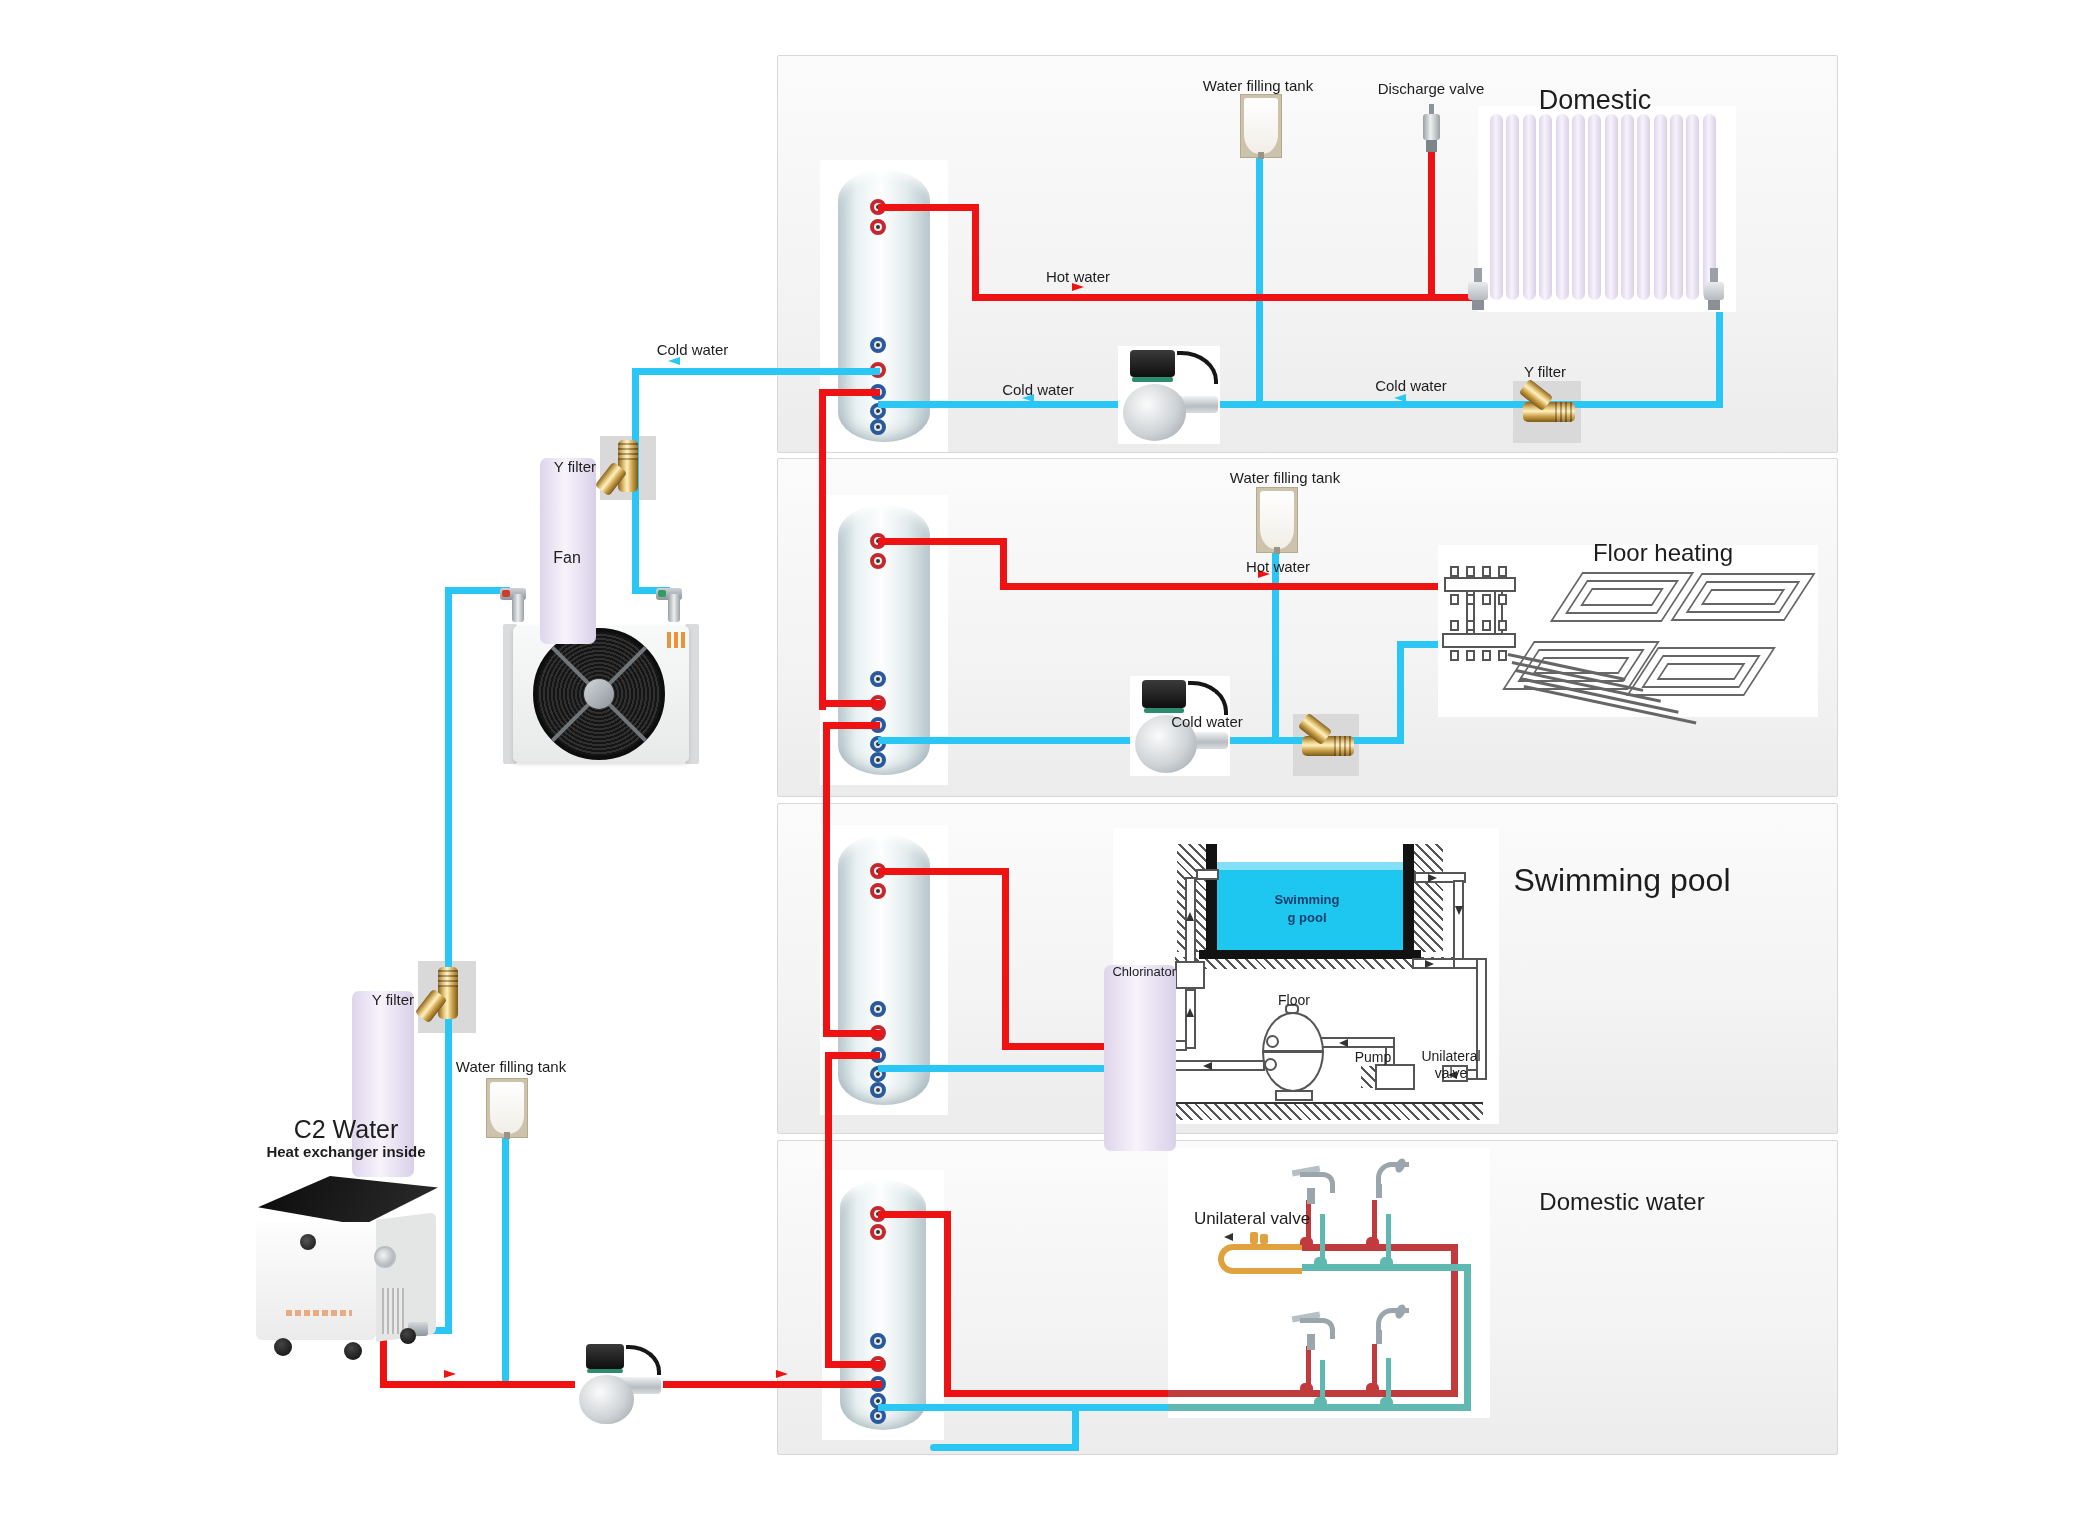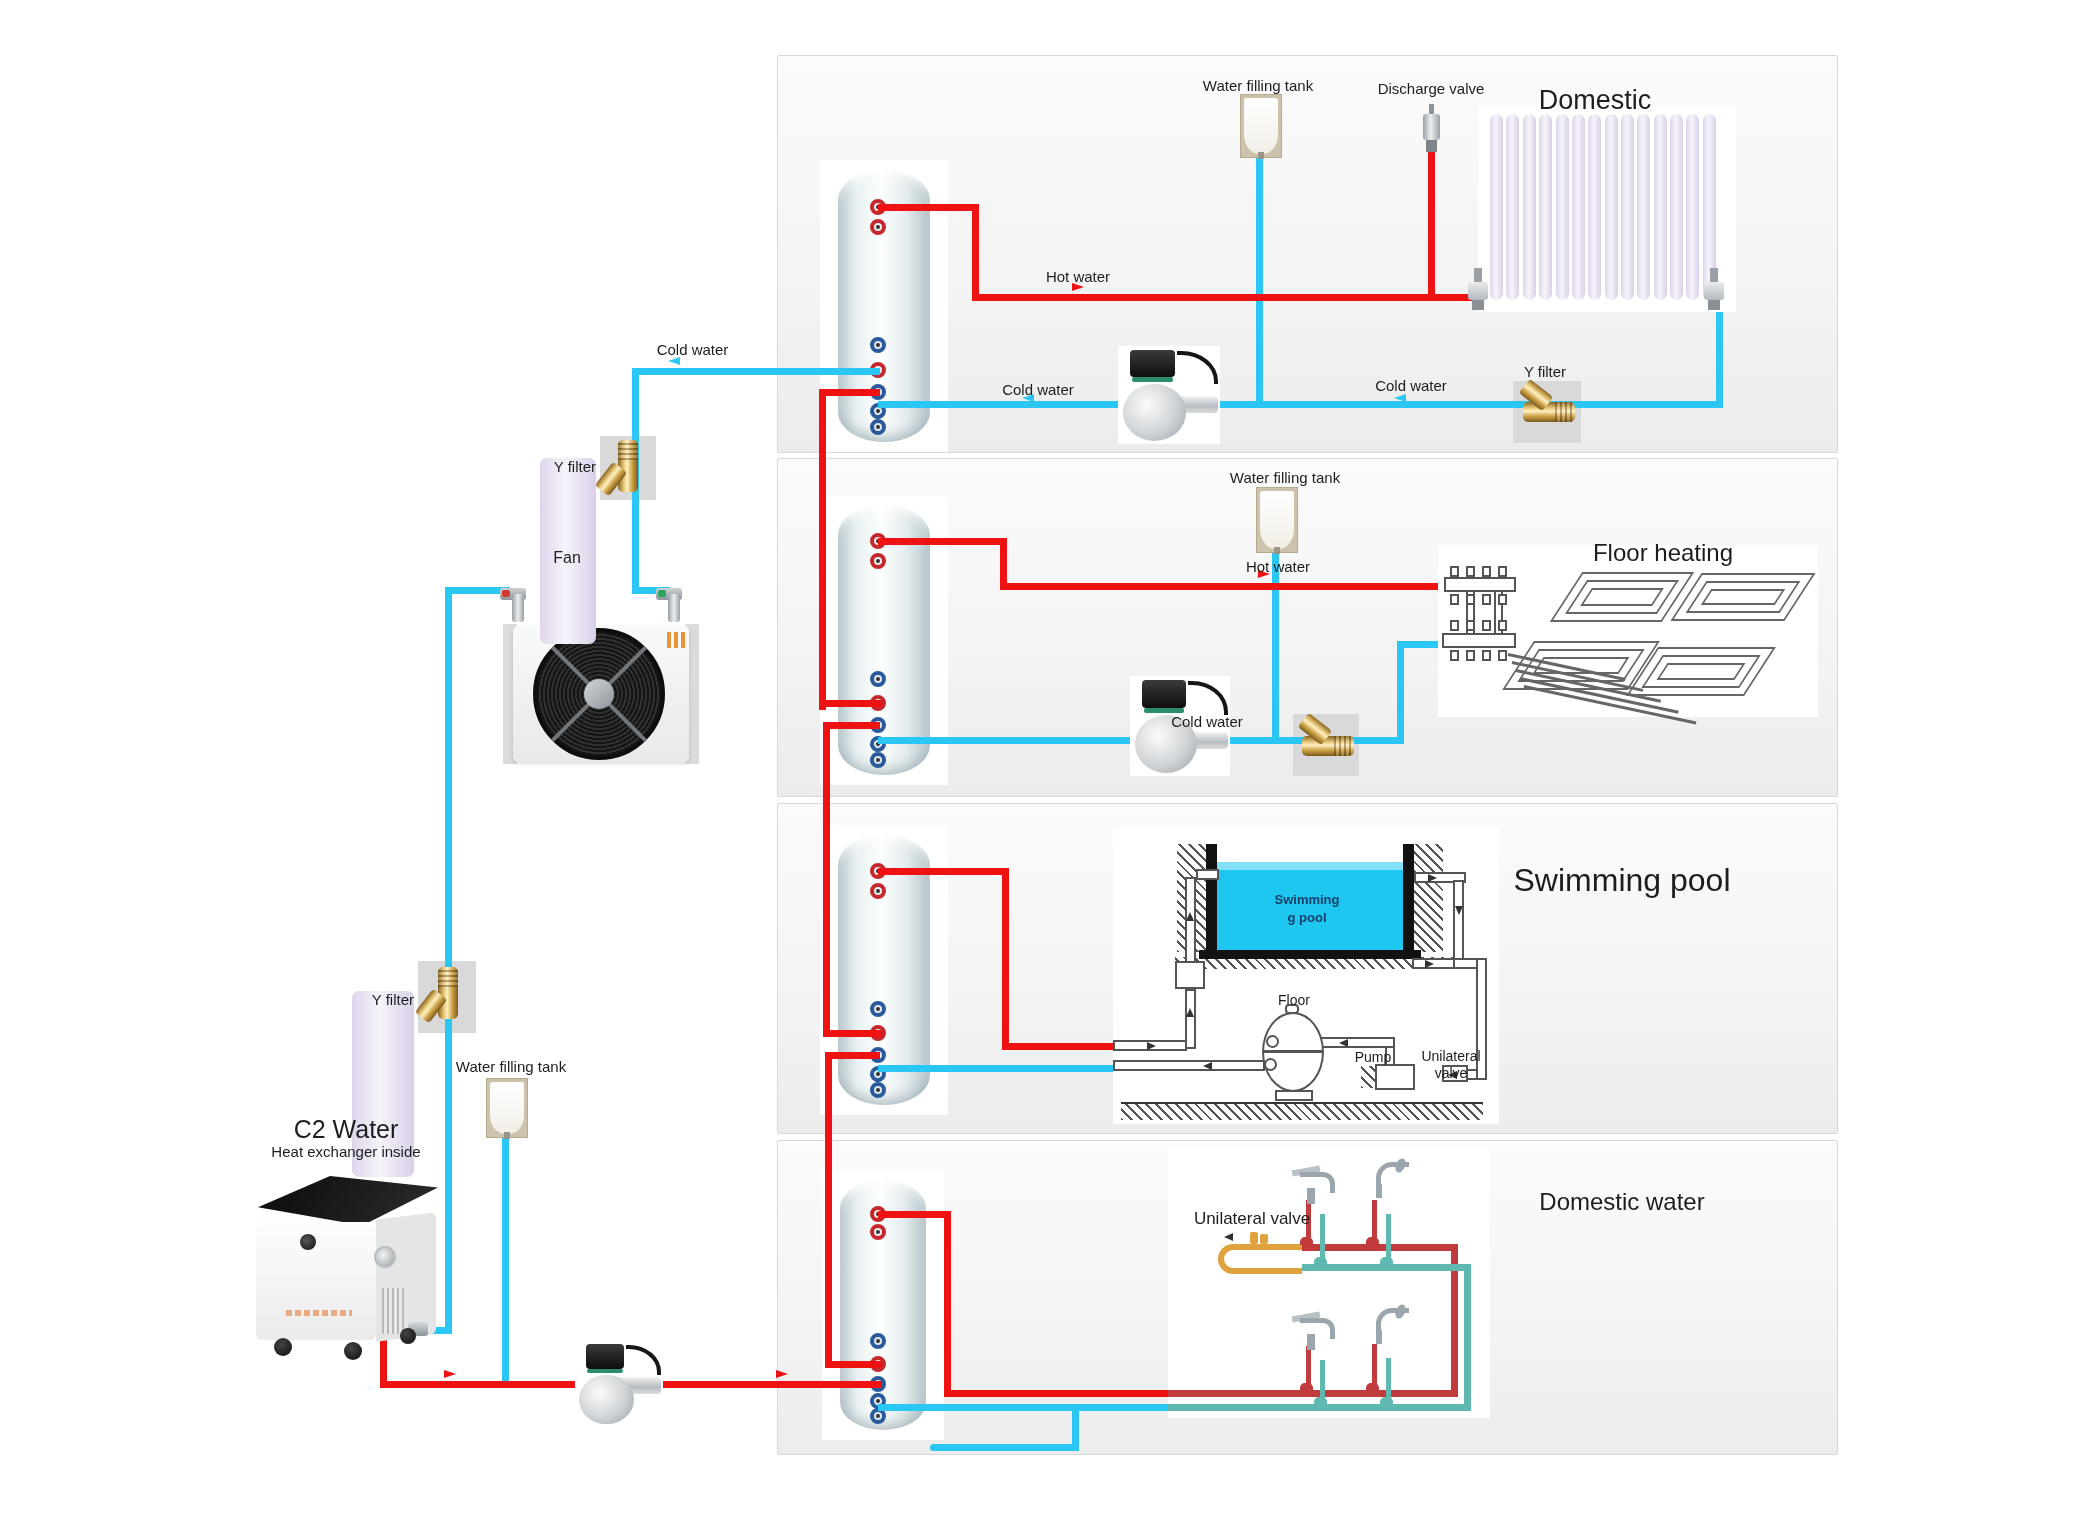--- a/index.html
+++ b/index.html
@@ -513,38 +513,39 @@
         <div class="bs"></div>
       </div>
   </div>
 
   <div class="lbl" style="left:640px;top:341px;width:105px;font-size:15px">Cold water</div>
   <div class="lbl rt" style="left:540px;top:458px;width:56px;font-size:15px">Y filter</div>
   <div class="lbl" style="left:517px;top:549px;width:100px;font-size:16px">Fan</div>
   <div class="lbl rt" style="left:352px;top:991px;width:62px;font-size:15px">Y filter</div>
   <div class="lbl" style="left:422px;top:1058px;width:178px;font-size:15px">Water filling tank</div>
   <div class="lbl" style="left:256px;top:1115px;width:180px;font-size:25px">C2 Water</div>
-  <div class="lbl" style="left:248px;top:1143px;width:196px;font-size:15px;font-weight:400">Heat exchanger inside</div>
+  <div class="lbl" style="left:248px;top:1143px;width:196px;font-size:15px;font-weight:700">Heat exchanger inside</div>
 
   <div class="lbl" style="left:1172px;top:77px;width:172px;font-size:15px">Water filling tank</div>
   <div class="lbl" style="left:1358px;top:80px;width:146px;font-size:15px">Discharge valve</div>
   <div class="lbl" style="left:1506px;top:85px;width:178px;font-size:27px">Domestic</div>
   <div class="lbl" style="left:1030px;top:268px;width:96px;font-size:15px">Hot water</div>
   <div class="lbl" style="left:988px;top:381px;width:100px;font-size:15px">Cold water</div>
   <div class="lbl" style="left:1362px;top:377px;width:98px;font-size:15px">Cold water</div>
   <div class="lbl" style="left:1496px;top:363px;width:98px;font-size:15px">Y filter</div>
 
   <div class="lbl" style="left:1199px;top:469px;width:172px;font-size:15px">Water filling tank</div>
   <div class="lbl" style="left:1556px;top:539px;width:214px;font-size:24px">Floor heating</div>
   <div class="lbl" style="left:1230px;top:558px;width:96px;font-size:15px">Hot water</div>
   <div class="lbl" style="left:1158px;top:713px;width:98px;font-size:15px">Cold water</div>
 
   <div class="lbl" style="left:1508px;top:862px;width:228px;font-size:32px">Swimming pool</div>
   <div class="lbl" style="left:1256px;top:893px;width:102px;font-size:13px;font-weight:700;color:#16406b">Swimming</div>
   <div class="lbl" style="left:1256px;top:911px;width:102px;font-size:13px;font-weight:700;color:#16406b">g pool</div>
+  <div class="lbl rt" style="left:1104px;top:965px;width:72px;font-size:13px">Chlorinator</div>
   <div class="lbl" style="left:1262px;top:992px;width:64px;font-size:14px">Floor</div>
   <div class="lbl" style="left:1344px;top:1049px;width:58px;font-size:14px">Pump</div>
   <div class="lbl" style="left:1414px;top:1048px;width:74px;font-size:14px">Unilateral</div>
   <div class="lbl" style="left:1414px;top:1065px;width:74px;font-size:14px">valve</div>
 
   <div class="lbl" style="left:1500px;top:1188px;width:244px;font-size:24px">Domestic water</div>
   <div class="lbl" style="left:1164px;top:1209px;width:176px;font-size:17px">Unilateral valve</div>
 
 </div>
 

